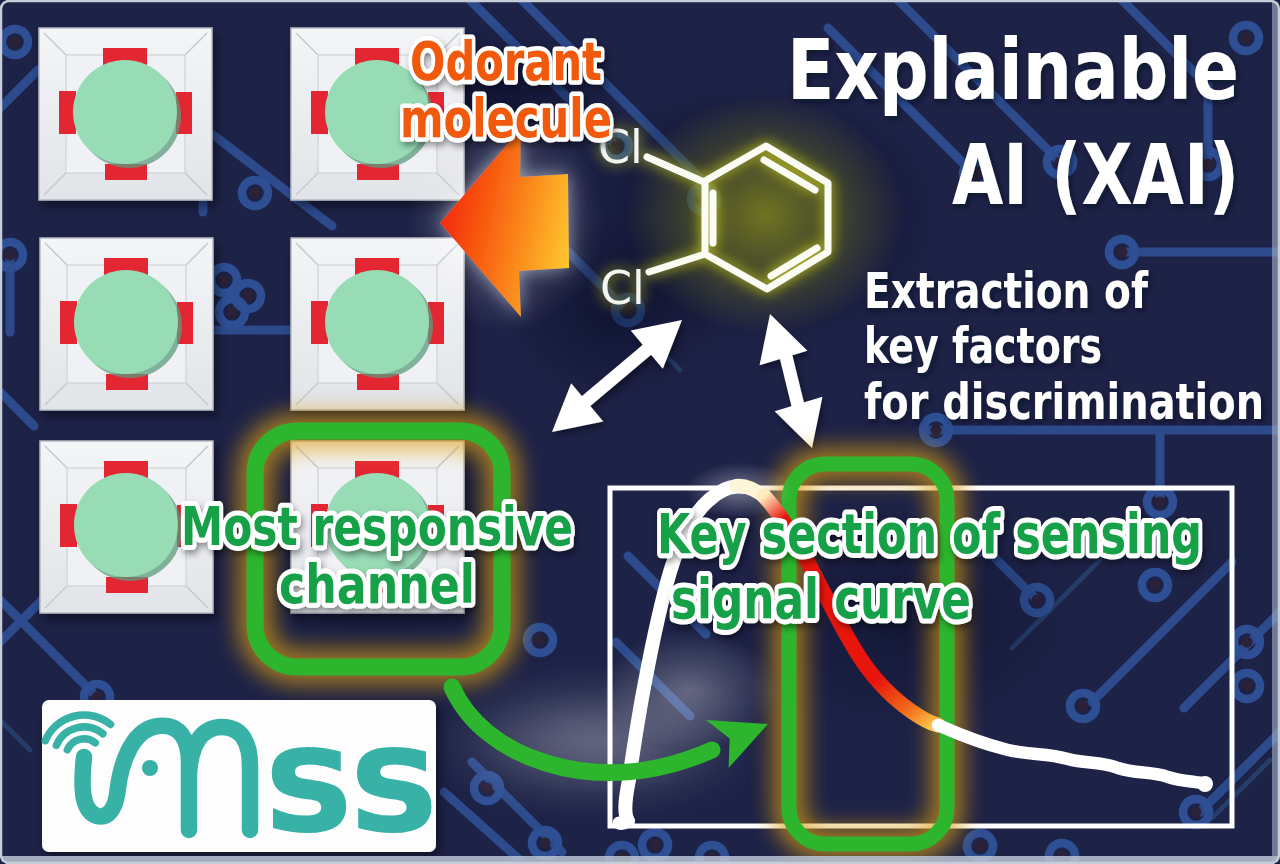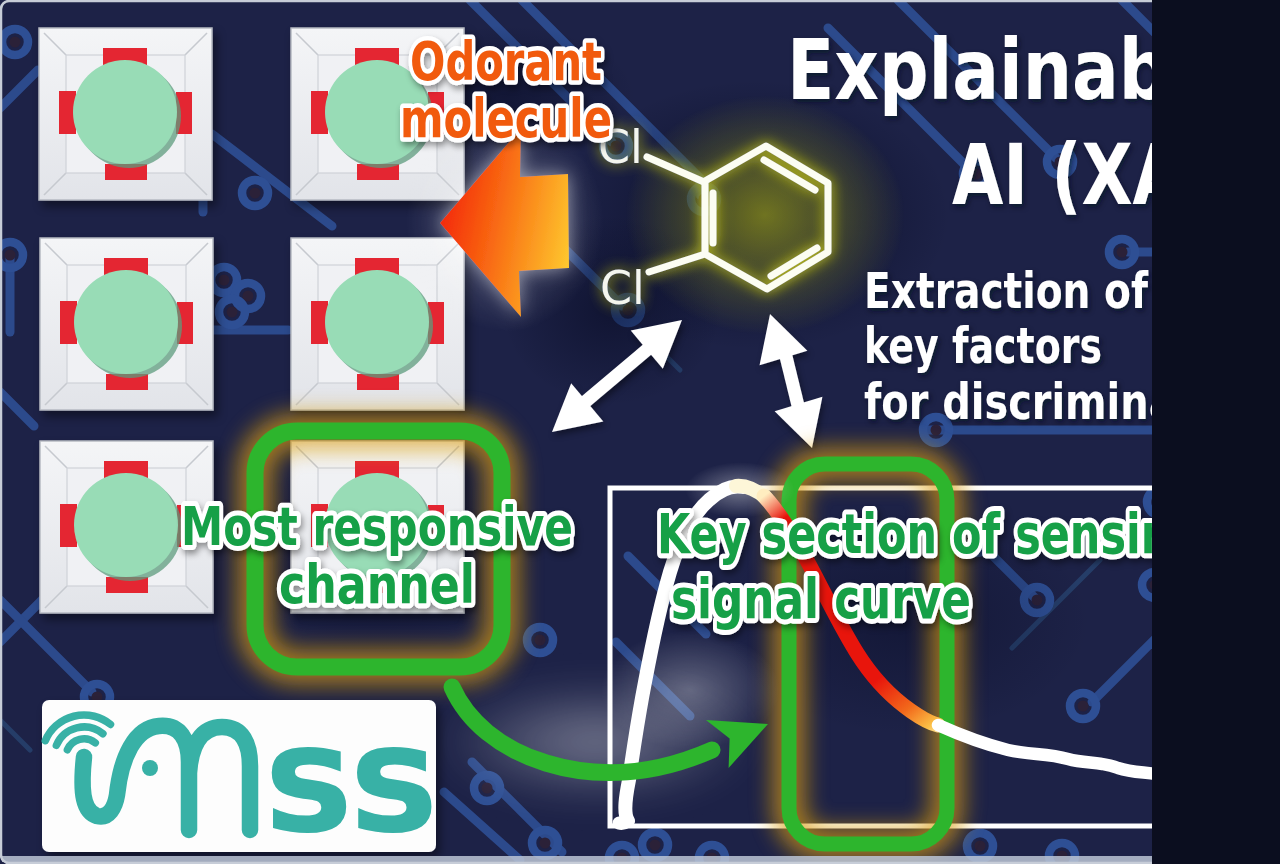--- a/index.html
+++ b/index.html
@@ -1,16 +1,16 @@
 <!DOCTYPE html>
 <html><head>
 <meta charset="utf-8">
 <style>
   html,body{margin:0;padding:0;background:#0b0e1f;}
-  #stage{position:relative;width:1152px;height:864px;overflow:hidden;font-family:"DejaVu Sans",sans-serif;}
+  #stage{position:relative;width:1280px;height:864px;overflow:hidden;font-family:"DejaVu Sans",sans-serif;}
   svg text{user-select:none;}
 </style>
 </head>
 <body>
 
 <div id="stage">
 <svg width="1280" height="864" viewBox="0 0 1280 864" xmlns="http://www.w3.org/2000/svg">
   <defs>
     <linearGradient id="faceGrad" x1="0" y1="0" x2="0" y2="1">
       <stop offset="0" stop-color="#f4f5f7"></stop>

